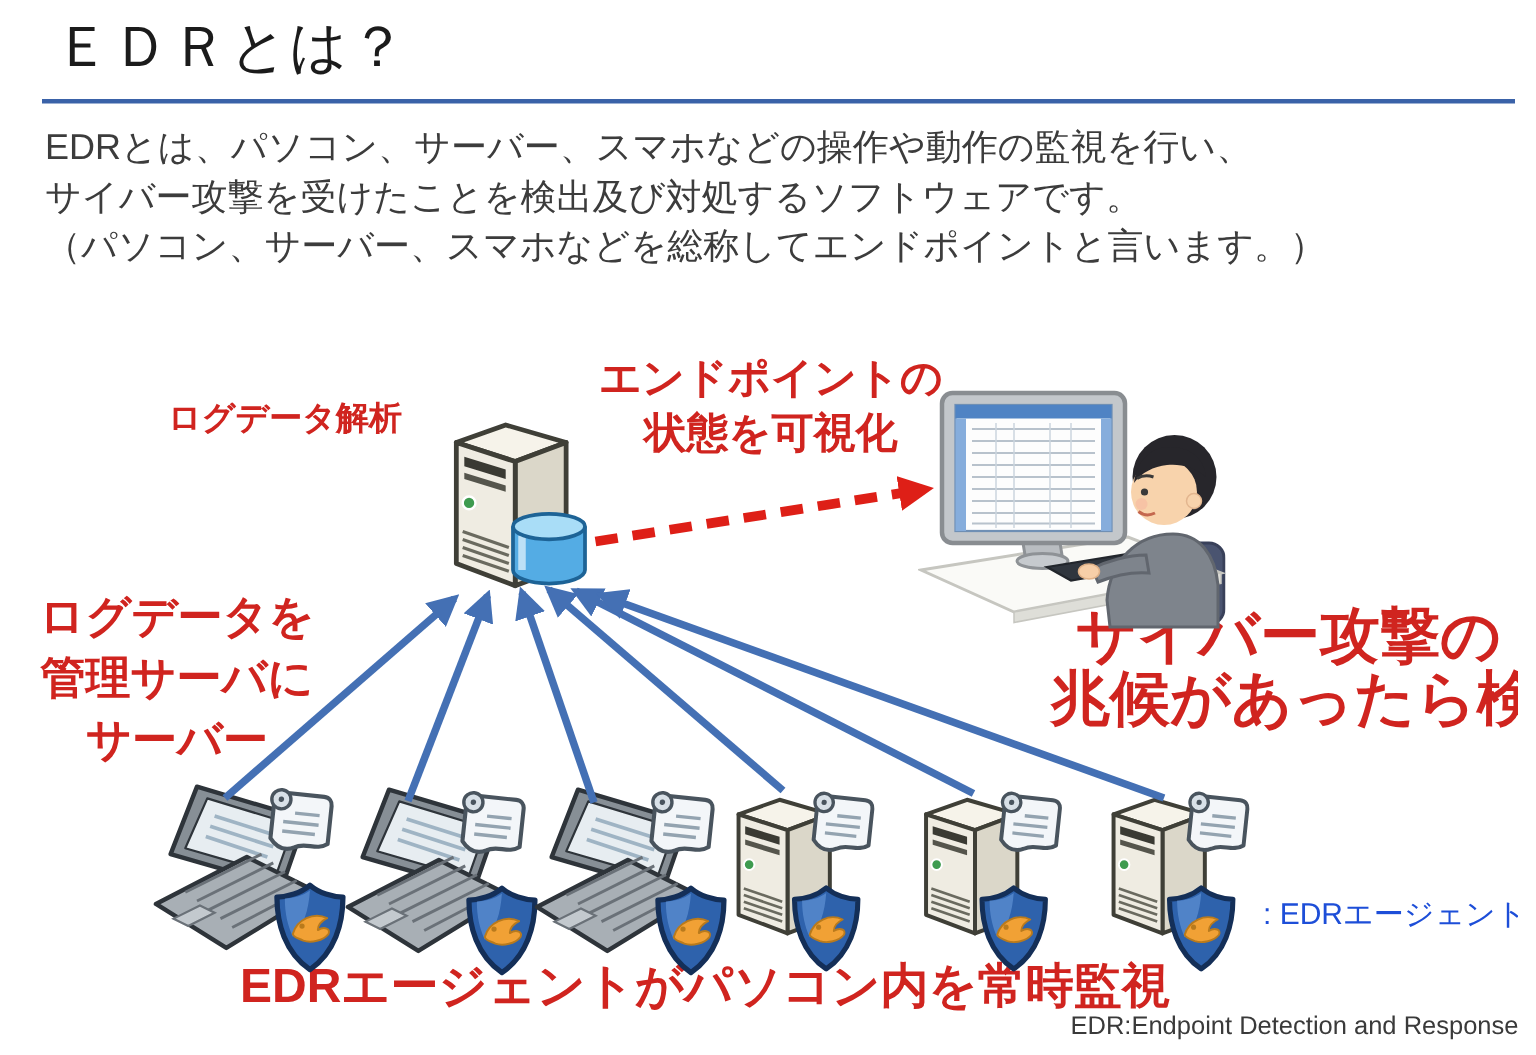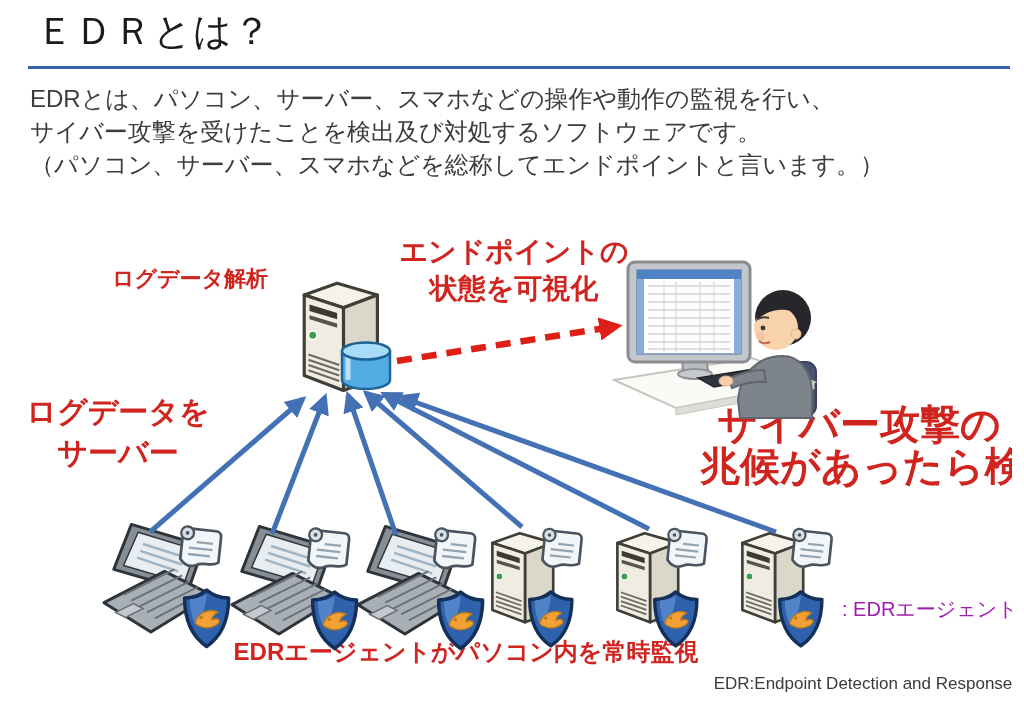--- a/index.html
+++ b/index.html
@@ -17,22 +17,22 @@
   #intro-text{
     left:30px;top:82px;font-size:24px;line-height:33px;color:#3c3c3c;white-space:nowrap;
   }
   .red-label{
     color:#d0241f;font-weight:bold;text-align:center;white-space:nowrap;
   }
   #label-log-analysis{left:78px;top:264px;width:224px;font-size:22px;}
   #label-visualize{left:398px;top:233px;width:232px;font-size:28px;line-height:37px;}
   #label-send{left:12px;top:351px;width:212px;font-size:30px;line-height:41px;margin-top:40px;}
   #label-detect{left:700px;top:403px;width:318px;font-size:40px;line-height:42px;}
-  #label-caption{left:160px;top:636px;width:612px;font-size:24px;}
-  #label-agent-legend{left:842px;top:596px;font-size:20px;color:#a21caf;white-space:nowrap;}
+  #label-caption{left:160px;top:636px;width:612px;font-size:32px;}
+  #label-agent-legend{left:842px;top:596px;font-size:20px;color:#1d4ed8;white-space:nowrap;}
   #footnote{left:710px;top:674px;width:306px;font-size:17px;color:#3a3a3a;text-align:center;white-space:nowrap;}
   svg{display:block;}
   #arrow-layer{left:0;top:0;pointer-events:none;}
 </style>
 </head>
 <body>
 
 <div id="slide">
 
   <svg width="0" height="0" style="position:absolute" aria-hidden="true">
@@ -117,20 +117,21 @@
 
   <div class="abs red-label" id="label-log-analysis">ログデータ解析</div>
 
   <div class="abs red-label" id="label-visualize">
     <div>エンドポイントの</div>
     <div>状態を可視化</div>
   </div>
 
   <div class="abs red-label" id="label-send">
     <div>ログデータを</div>
+    <div>管理サーバに</div>
     <div>サーバー</div>
   </div>
 
   <div class="abs red-label" id="label-detect">
     <div>サイバー攻撃の</div>
     <div>兆候があったら検知</div>
   </div>
 
   <div class="abs red-label" id="label-caption">EDRエージェントがパソコン内を常時監視</div>
 

